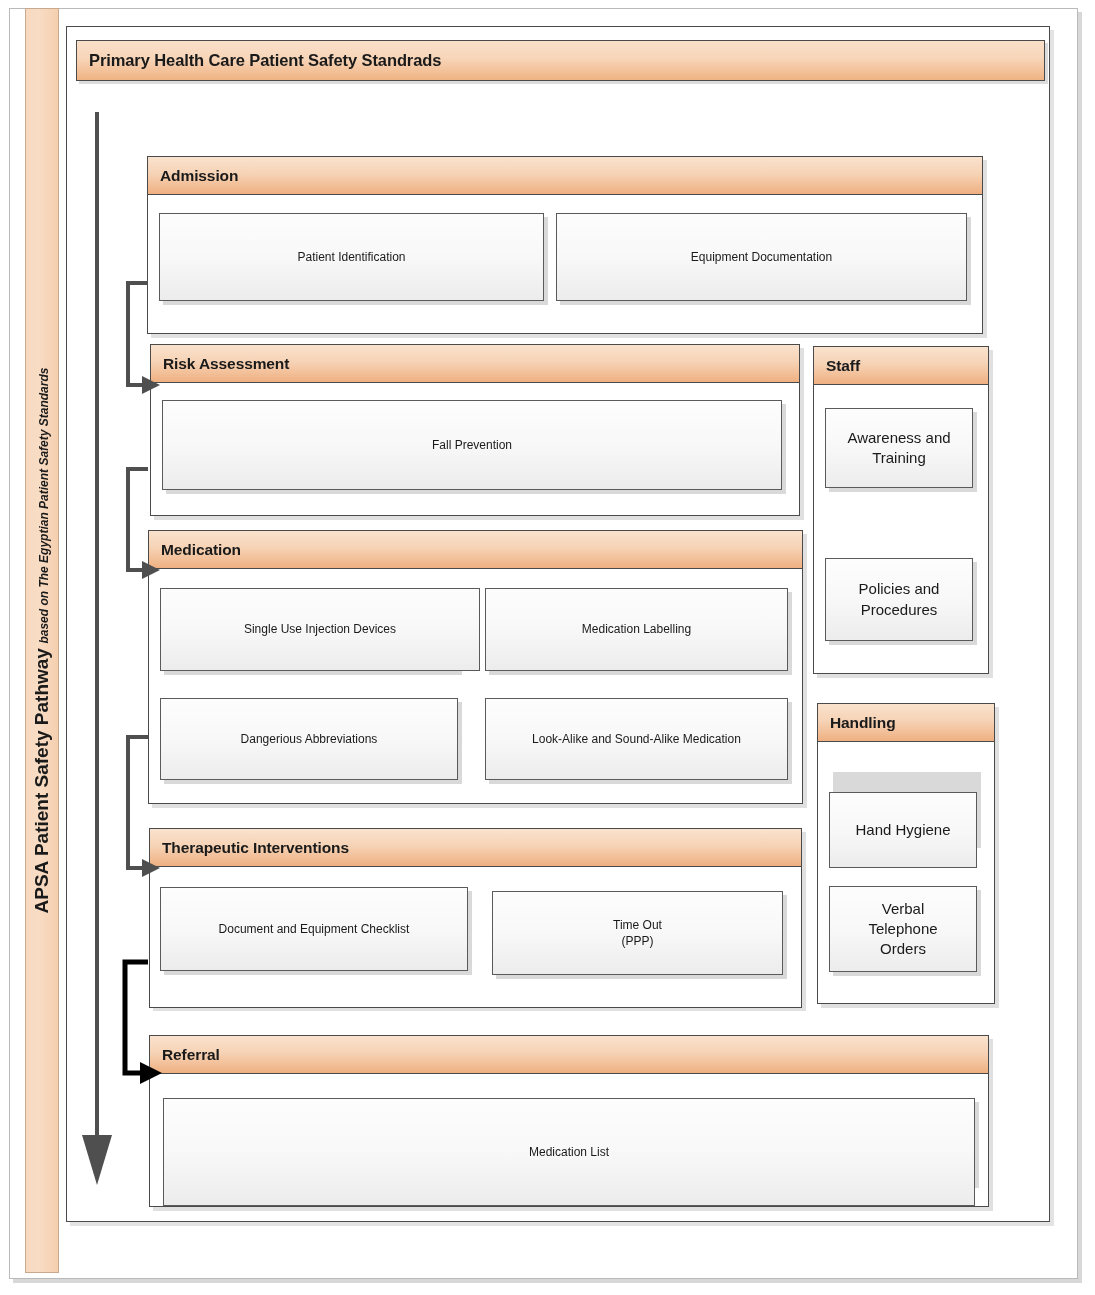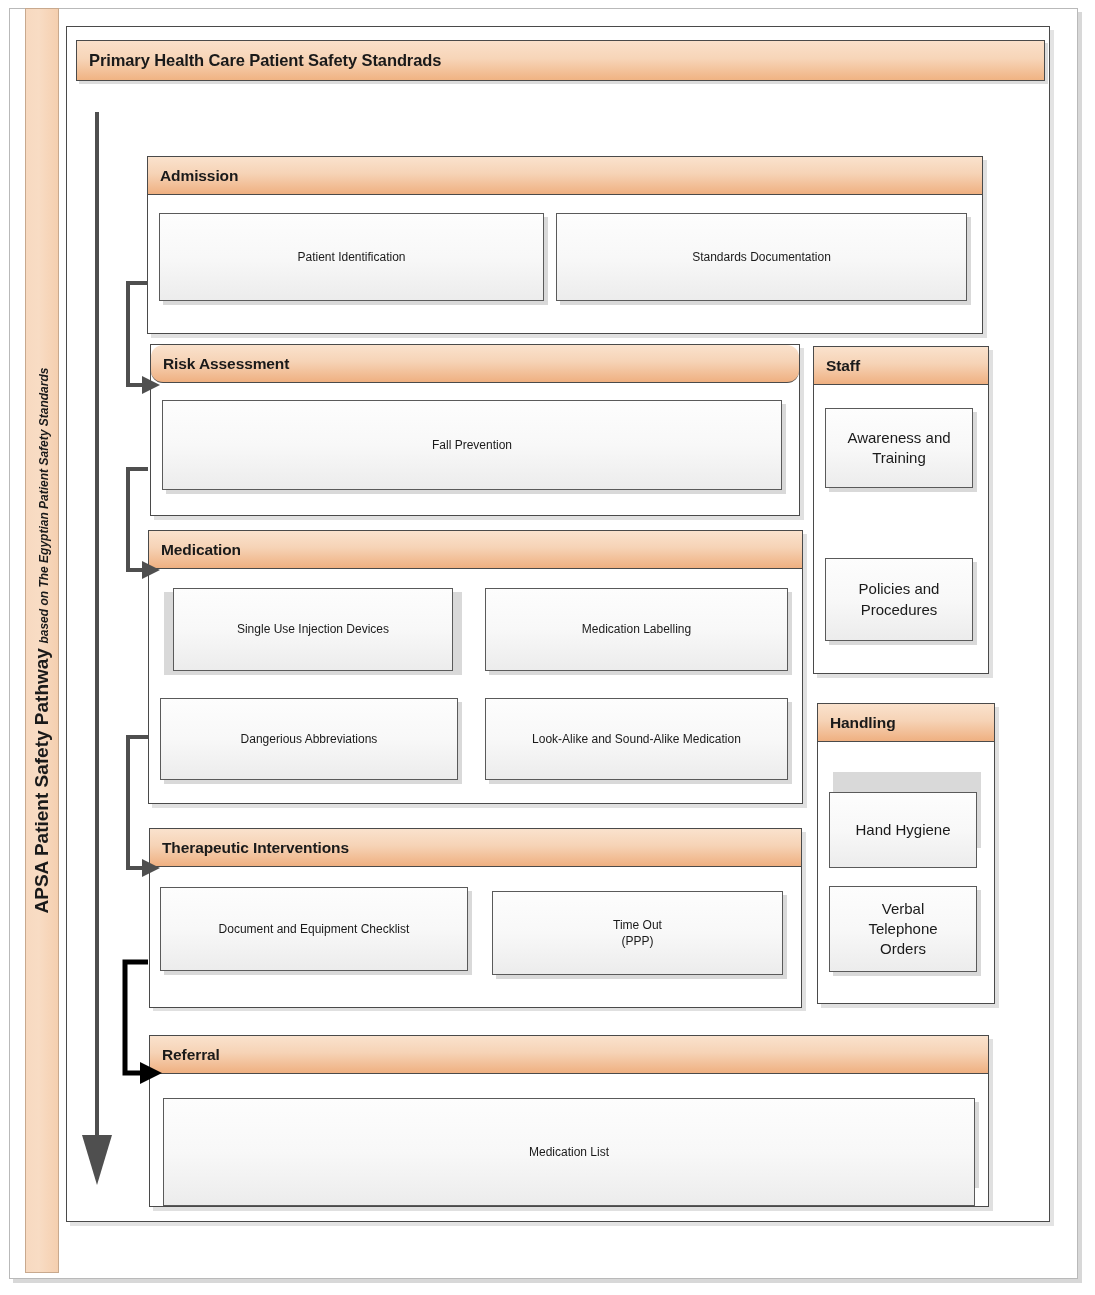--- a/index.html
+++ b/index.html
@@ -230,42 +230,42 @@
     <div class="panel-head" style="width:100%;">
       <span class="panel-head-title">Admission</span>
     </div>
   </div>
   <div class="item-shadow" style="left:163px; top:217px; width:385px; height:88px;"></div>
   <div class="item" style="left:159px; top:213px; width:385px; height:88px;">
     <span class="item-label">Patient Identification</span>
   </div>
   <div class="item-shadow" style="left:560px; top:217px; width:411px; height:88px;"></div>
   <div class="item" style="left:556px; top:213px; width:411px; height:88px;">
-    <span class="item-label">Standards Documentation</span>
+    <span class="item-label">Equipment Documentation</span>
   </div>
 
   <div class="panel-shadow" style="left:154px; top:348px; width:650px; height:172px;"></div>
   <div class="panel" style="left:150px; top:344px; width:650px; height:172px;">
-    <div class="panel-head" style="width:100%;border-radius:12px;">
+    <div class="panel-head" style="width:100%;">
       <span class="panel-head-title">Risk Assessment</span>
     </div>
   </div>
   <div class="item-shadow" style="left:166px; top:404px; width:620px; height:90px;"></div>
   <div class="item" style="left:162px; top:400px; width:620px; height:90px;">
     <span class="item-label">Fall Prevention</span>
   </div>
 
   <div class="panel-shadow" style="left:152px; top:534px; width:655px; height:274px;"></div>
   <div class="panel" style="left:148px; top:530px; width:655px; height:274px;">
     <div class="panel-head" style="width:100%;">
       <span class="panel-head-title">Medication</span>
     </div>
   </div>
   <div class="item-shadow" style="left:164px; top:592px; width:298px; height:83px;"></div>
-  <div class="item" style="left:173px; top:588px; width:280px; height:83px;">
+  <div class="item" style="left:160px; top:588px; width:320px; height:83px;">
     <span class="item-label">Single Use Injection Devices</span>
   </div>
   <div class="item-shadow" style="left:489px; top:592px; width:303px; height:83px;"></div>
   <div class="item" style="left:485px; top:588px; width:303px; height:83px;">
     <span class="item-label">Medication Labelling</span>
   </div>
   <div class="item-shadow" style="left:164px; top:702px; width:298px; height:82px;"></div>
   <div class="item" style="left:160px; top:698px; width:298px; height:82px;">
     <span class="item-label">Dangerious Abbreviations</span>
   </div>

